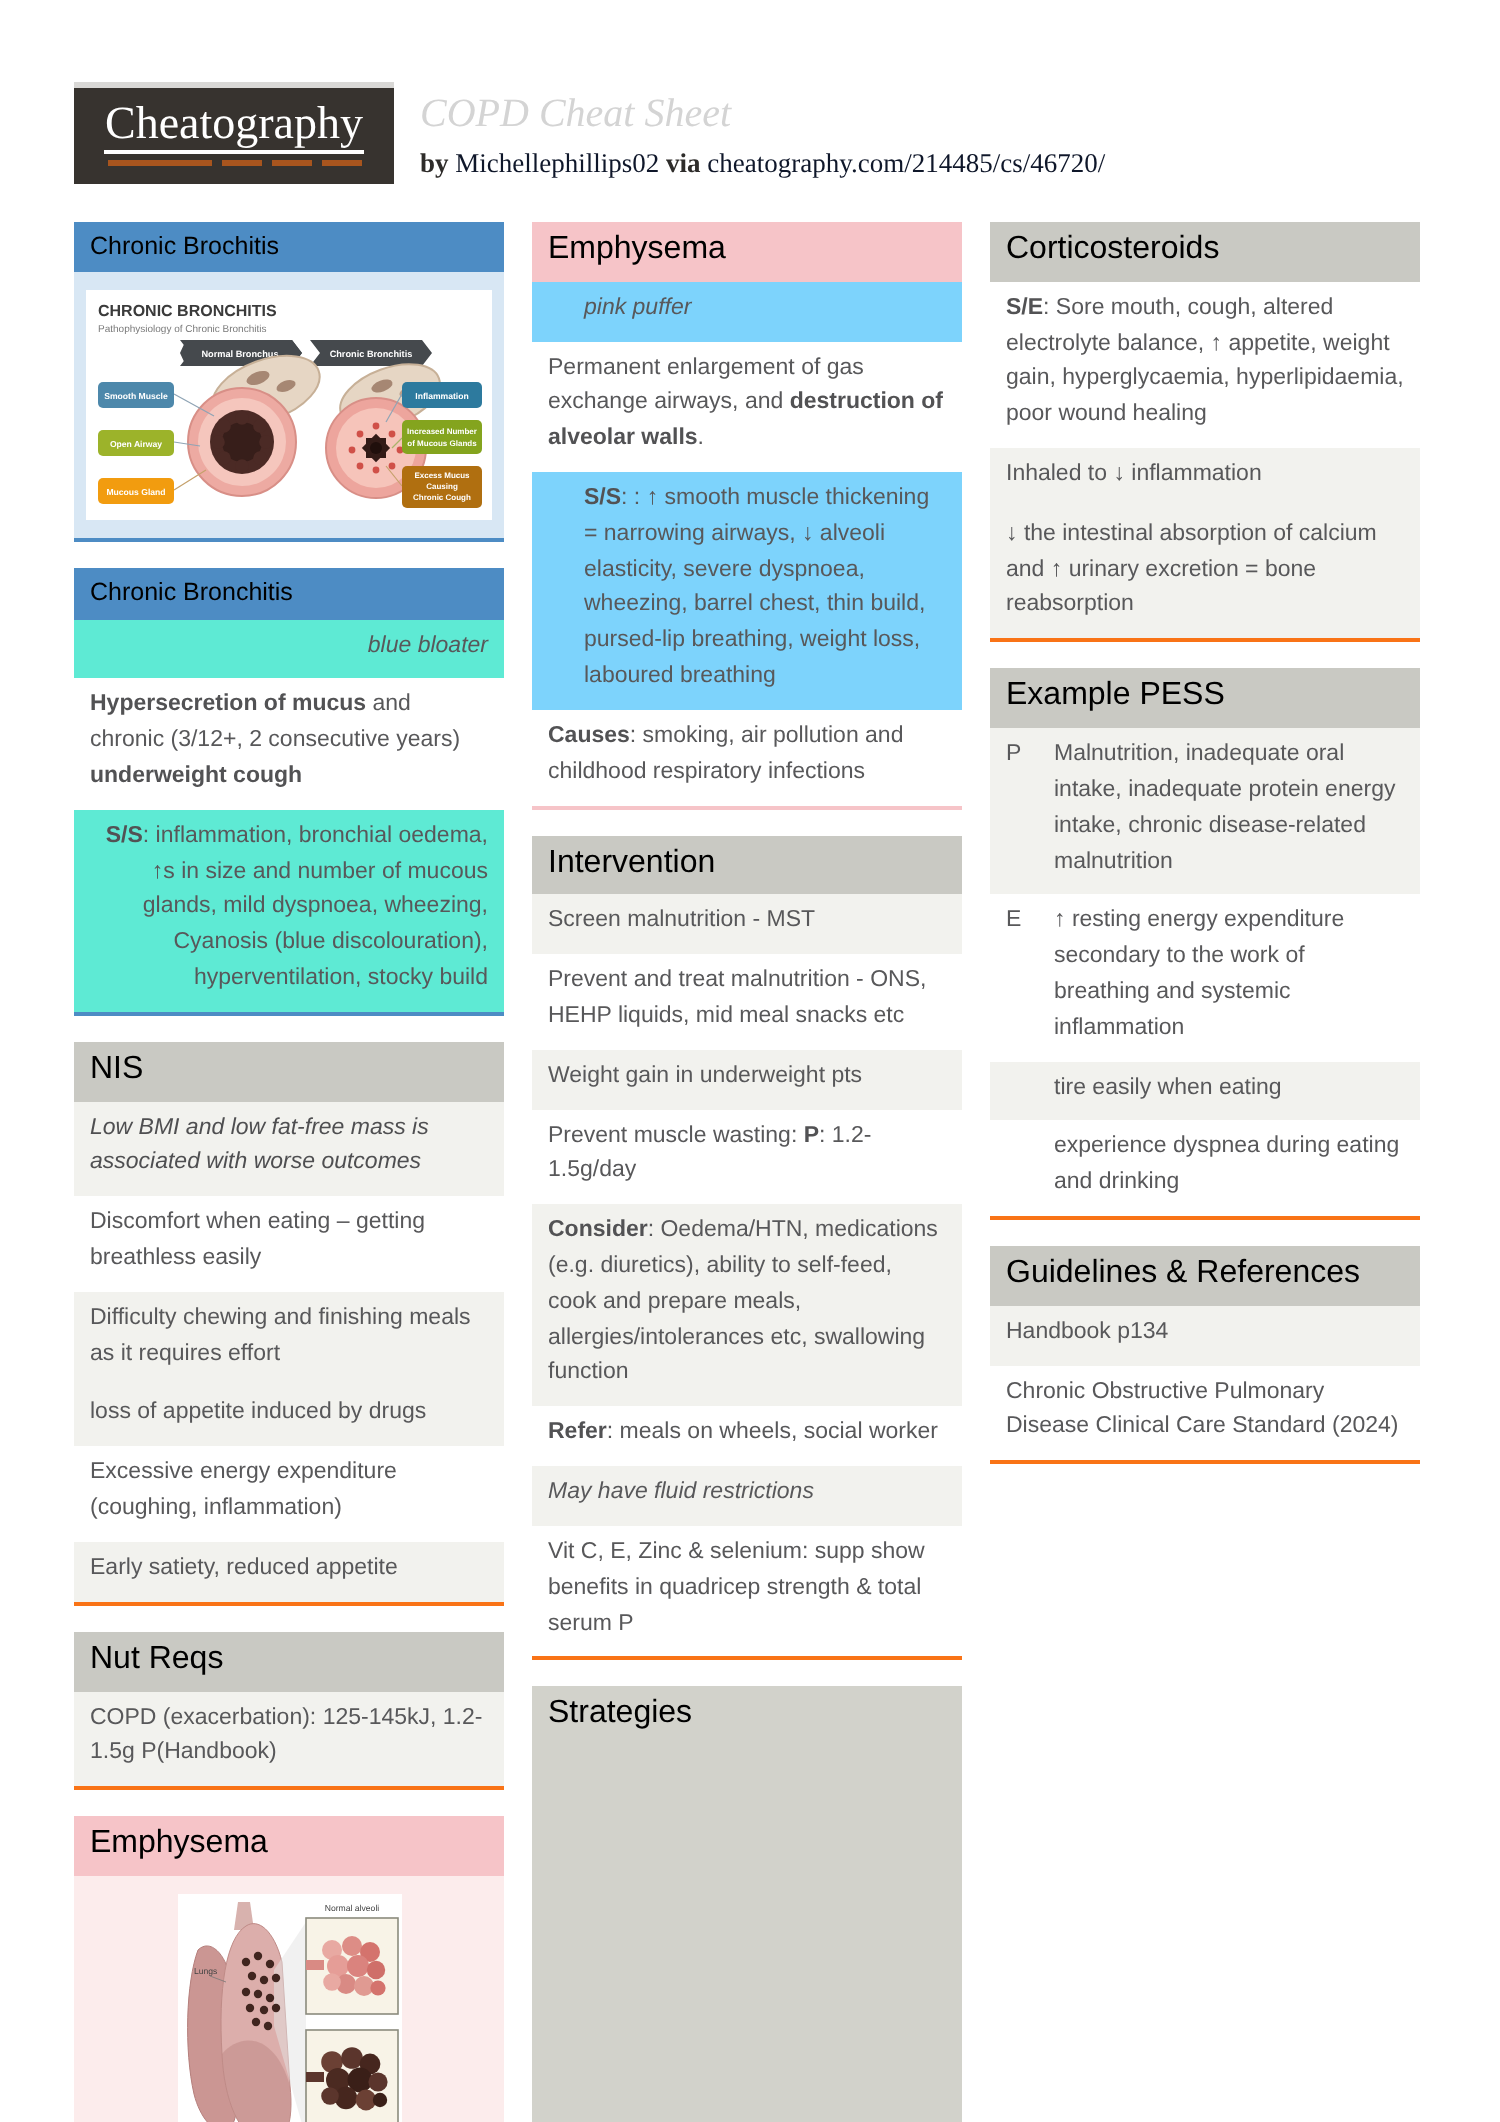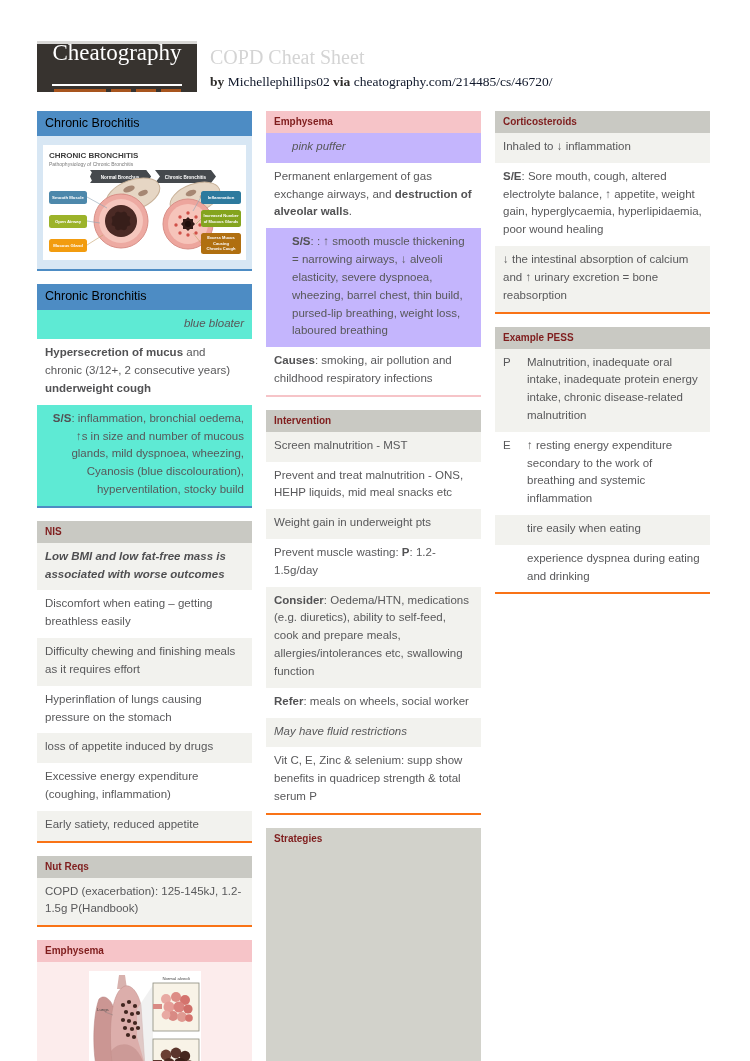--- a/index.html
+++ b/index.html
@@ -5,51 +5,51 @@
   * { box-sizing: border-box; margin: 0; padding: 0; }
   html,body { width: 750px; height: 1061px; background: #ffffff; overflow: hidden;
     font-family: "Liberation Sans", sans-serif; }
 
   
   .page-header { position: absolute; left: 37px; top: 38px; }
   .logo { position: absolute; left: 0; top: 3px; width: 160px; height: 51px;
     background: #37332f; display: flex; flex-direction: column; align-items: center; justify-content: center; }
   .logo-strip { position: absolute; left: 0; top: 0; width: 160px; height: 3px; background: #d9d8d6; }
   .logo-text { font-family: "Liberation Serif", serif; color: #ffffff; font-size: 23px;
-    line-height: 1; padding-bottom: 20px; border-bottom: 2px solid #ffffff; }
+    line-height: 1; padding-bottom: 2px; border-bottom: 2px solid #ffffff; }
   .logo-dashes { display: flex; gap: 5px; margin-top: 3px; }
   .logo-dashes span { height: 3px; background: #a8551e; display: block; }
   .dash-1 { width: 52px; } .dash-2 { width: 20px; } .dash-3 { width: 20px; } .dash-4 { width: 20px; }
 
   .header-text { position: absolute; left: 173px; top: 8px; width: 500px; white-space: nowrap; }
-  .header-title { font-family: "Liberation Serif", serif; font-size: 20px; color: #d4d4d4; }
+  .header-title { font-family: "Liberation Serif", serif; font-size: 20px; color: #d4d4d4; font-style: italic; }
   .header-byline { margin-top: 5px; font-family: "Liberation Serif", serif; font-size: 13.5px; color: #2e2c2a; font-weight: bold; }
   .header-byline .light { color: #0f172a; font-weight: normal; }
 
   
   .columns { position: absolute; left: 37px; top: 111px; display: flex; gap: 14px; }
   .col { width: 215px; display: flex; flex-direction: column; gap: 13px; }
 
   
   .box { background: #ffffff; }
-  .box-header { font-size: 10px; padding: 4px 8px 5px; line-height: 1.3; color: #7f1d1d; font-weight: bold; }
+  .box-header { font-size: 16px; padding: 4px 8px 5px; line-height: 1.3; color: #000000; font-weight: normal; }
   .box.blue  { border-bottom: 2px solid #4d8cc4; }
   .box.blue .box-header { background: #4d8cc4; color: #000000; font-weight: normal; font-size: 12.5px; }
   .box.pink  { border-bottom: 2px solid #f6c4c8; }
   .box.pink .box-header { background: #f6c4c8; }
   .box.gray  { border-bottom: 2px solid #f97316; }
   .box.gray .box-header { background: #c9c9c3; }
 
   .row { padding: 5px 8px 7px; font-size: 11.5px; line-height: 1.55; color: #58585a; background: #fff; }
   .box.blue .row.alt { background: #5eead4; text-align: right; }
-  .box.pink .row.alt { background: #c4b5fd; padding-left: 26px; }
+  .box.pink .row.alt { background: #7dd3fc; padding-left: 26px; }
   .box.gray .row.alt { background: #f2f2ee; }
   .row b { font-weight: bold; color: #525254; }
   .row.italic { font-style: italic; }
-  .row.bold-italic { font-style: italic; font-weight: bold; color: #4f4f51; }
+  .row.bold-italic { font-style: italic; font-weight: normal; color: #4f4f51; }
 
   
   .img-body { padding: 9px 6px; }
   .box.blue .img-body { background: #d8e7f4; }
   .box.pink .img-body { background: #fcecec; }
   .img-inner { display: block; margin: 0 auto; background: #ffffff; }
 
   
   .pess-row { display: flex; }
   .pess-key { width: 24px; flex: none; }
@@ -190,21 +190,20 @@
       <div class="row alt italic">blue bloater</div>
       <div class="row"><b>Hypersecretion of mucus</b><span> and chronic (3/12+, 2 consecutive years) </span><b>underweight cough</b></div>
       <div class="row alt"><b>S/S</b><span>: inflammation, bronchial oedema, ↑s in size and number of mucous glands, mild dyspnoea, wheezing, Cyanosis (blue discolouration), hyperventilation, stocky build</span></div>
     </div>
 
     <div class="box gray">
       <div class="box-header">NIS</div>
       <div class="row alt bold-italic">Low BMI and low fat-free mass is associated with worse outcomes</div>
       <div class="row">Discomfort when eating – getting breathless easily</div>
       <div class="row alt">Difficulty chewing and finishing meals as it requires effort</div>
-      <div class="row">Hyperinflation of lungs causing pressure on the stomach</div>
       <div class="row alt">loss of appetite induced by drugs</div>
       <div class="row">Excessive energy expenditure (coughing, inflammation)</div>
       <div class="row alt">Early satiety, reduced appetite</div>
     </div>
 
     <div class="box gray">
       <div class="box-header">Nut Reqs</div>
       <div class="row alt">COPD (exacerbation): 125-145kJ, 1.2-1.5g P(Handbook)</div>
     </div>
 
@@ -305,22 +304,22 @@
 
     <div class="box strategies">
       <div class="box-header">Strategies</div>
     </div>
   </div>
 
   <div class="col">
 
     <div class="box gray">
       <div class="box-header">Corticosteroids</div>
+      <div class="row"><b>S/E</b><span>: Sore mouth, cough, altered electrolyte balance, ↑ appetite, weight gain, hyperglycaemia, hyperlipidaemia, poor wound healing</span></div>
       <div class="row alt">Inhaled to ↓ inflammation</div>
-      <div class="row"><b>S/E</b><span>: Sore mouth, cough, altered electrolyte balance, ↑ appetite, weight gain, hyperglycaemia, hyperlipidaemia, poor wound healing</span></div>
       <div class="row alt">↓ the intestinal absorption of calcium and ↑ urinary excretion = bone reabsorption</div>
     </div>
 
     <div class="box gray">
       <div class="box-header">Example PESS</div>
       <div class="row alt pess-row">
         <span class="pess-key">P</span>
         <span class="pess-text">Malnutrition, inadequate oral intake, inadequate protein energy intake, chronic disease-related malnutrition</span>
       </div>
       <div class="row pess-row">
@@ -330,14 +329,19 @@
       <div class="row alt pess-row">
         <span class="pess-key"></span>
         <span class="pess-text">tire easily when eating</span>
       </div>
       <div class="row pess-row">
         <span class="pess-key"></span>
         <span class="pess-text">experience dyspnea during eating and drinking</span>
       </div>
     </div>
 
+    <div class="box gray">
+      <div class="box-header">Guidelines &amp; References</div>
+      <div class="row alt">Handbook p134</div>
+      <div class="row">Chronic Obstructive Pulmonary Disease Clinical Care Standard (2024)</div>
+    </div>
   </div>
 </div>
 
 </body></html>

